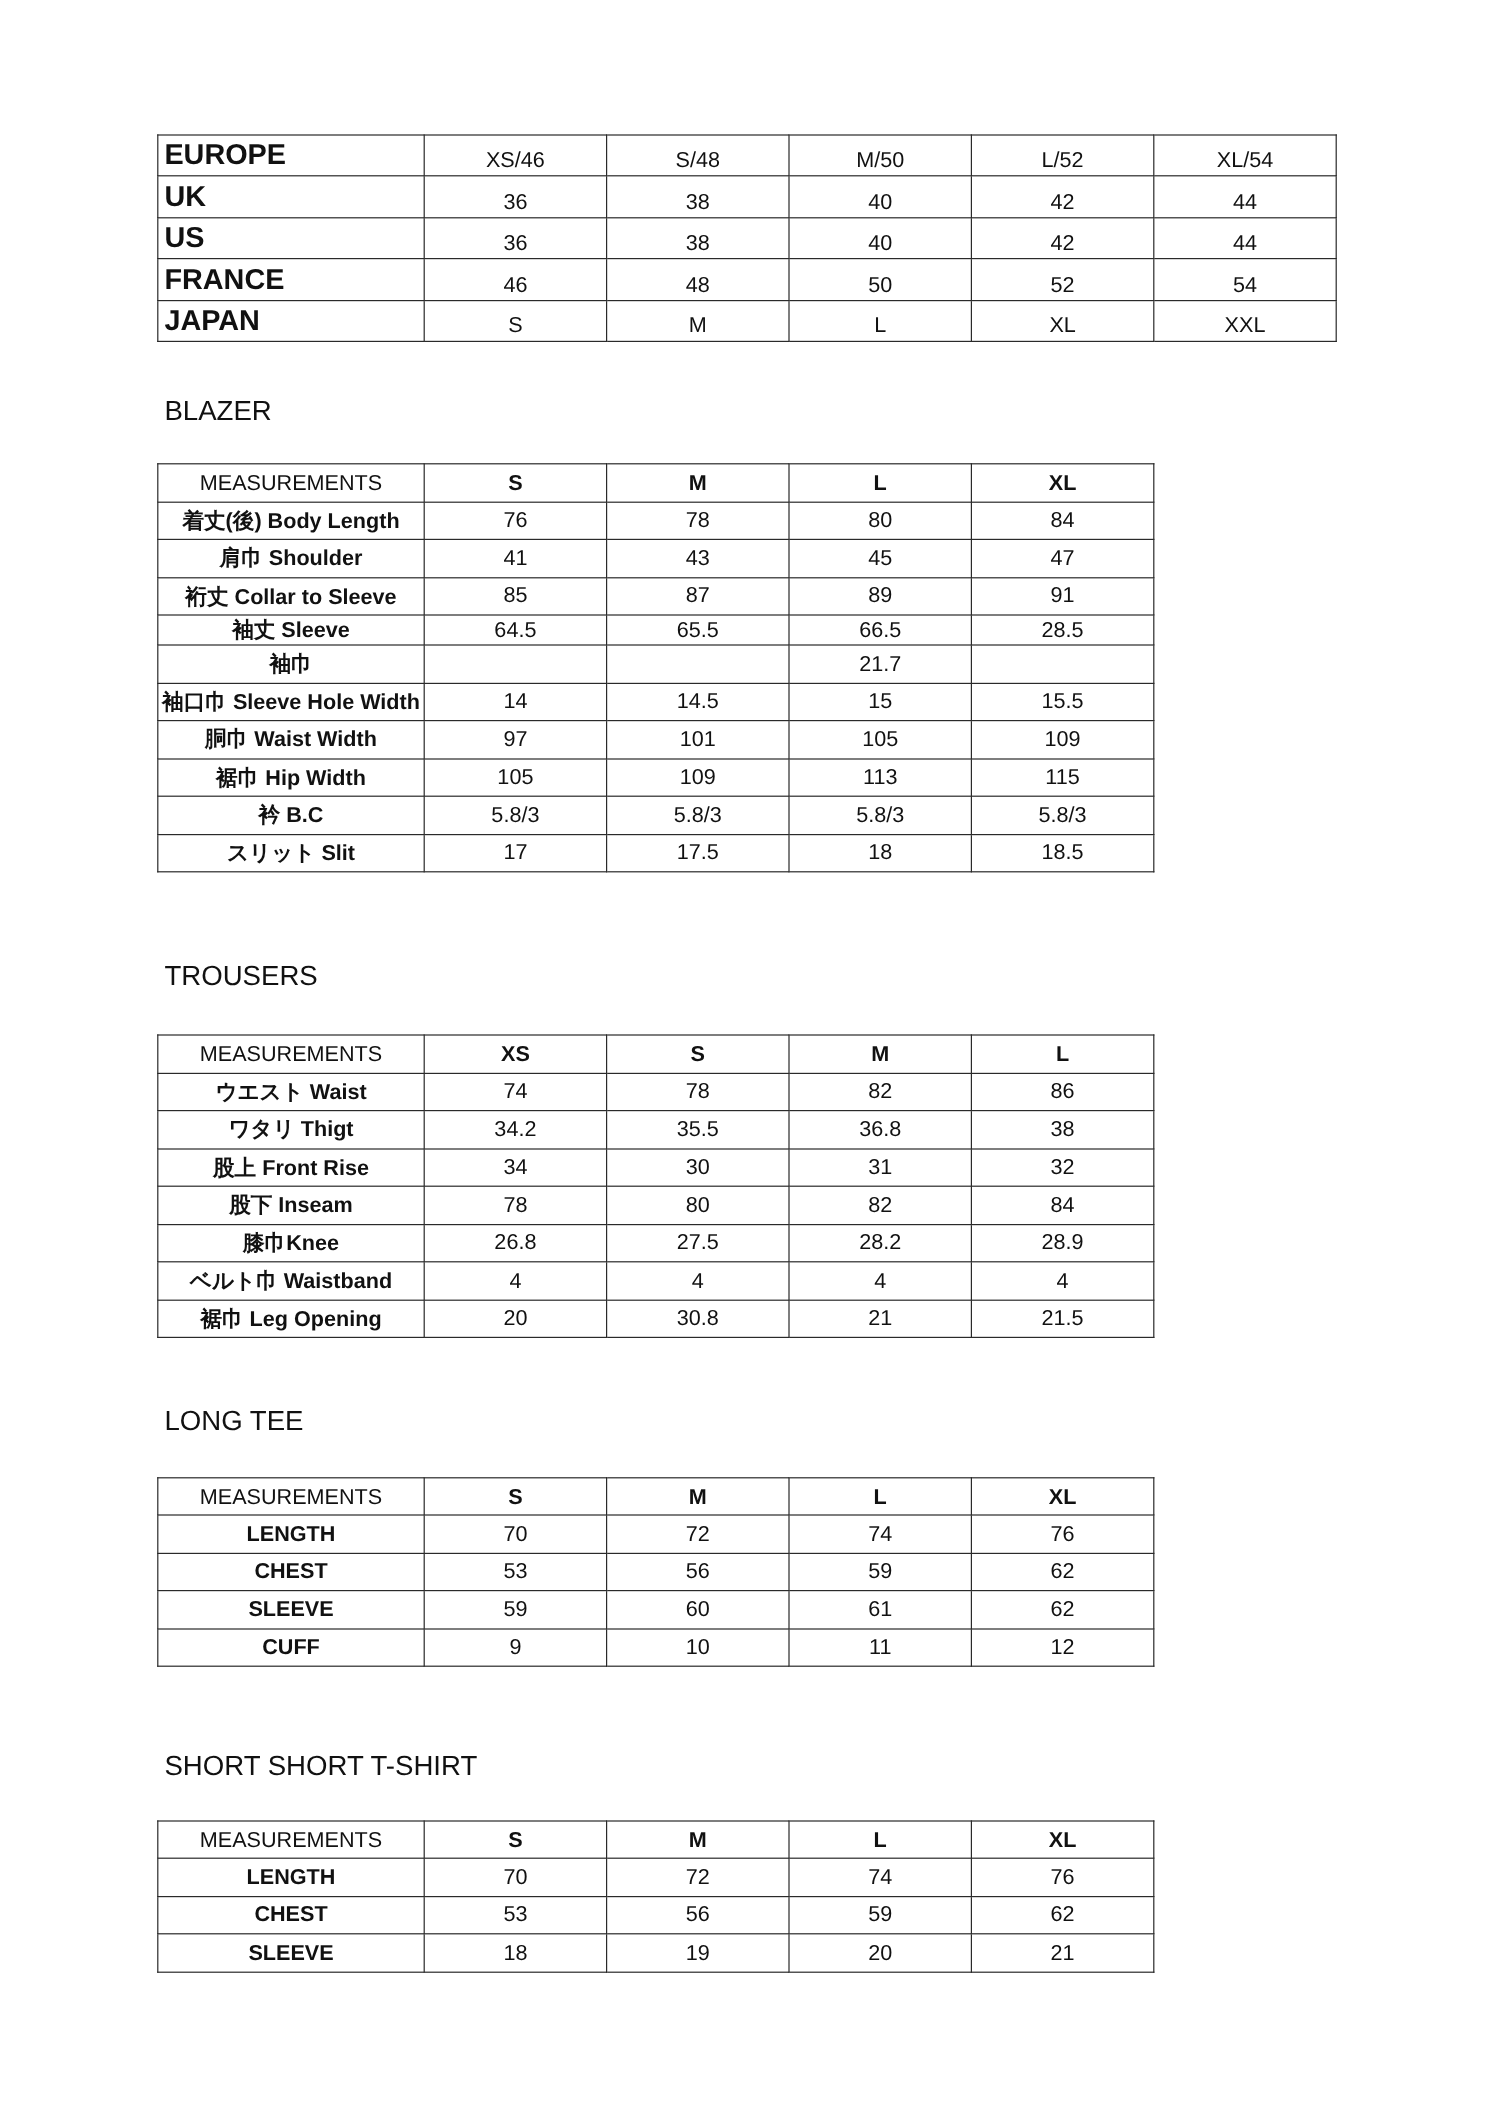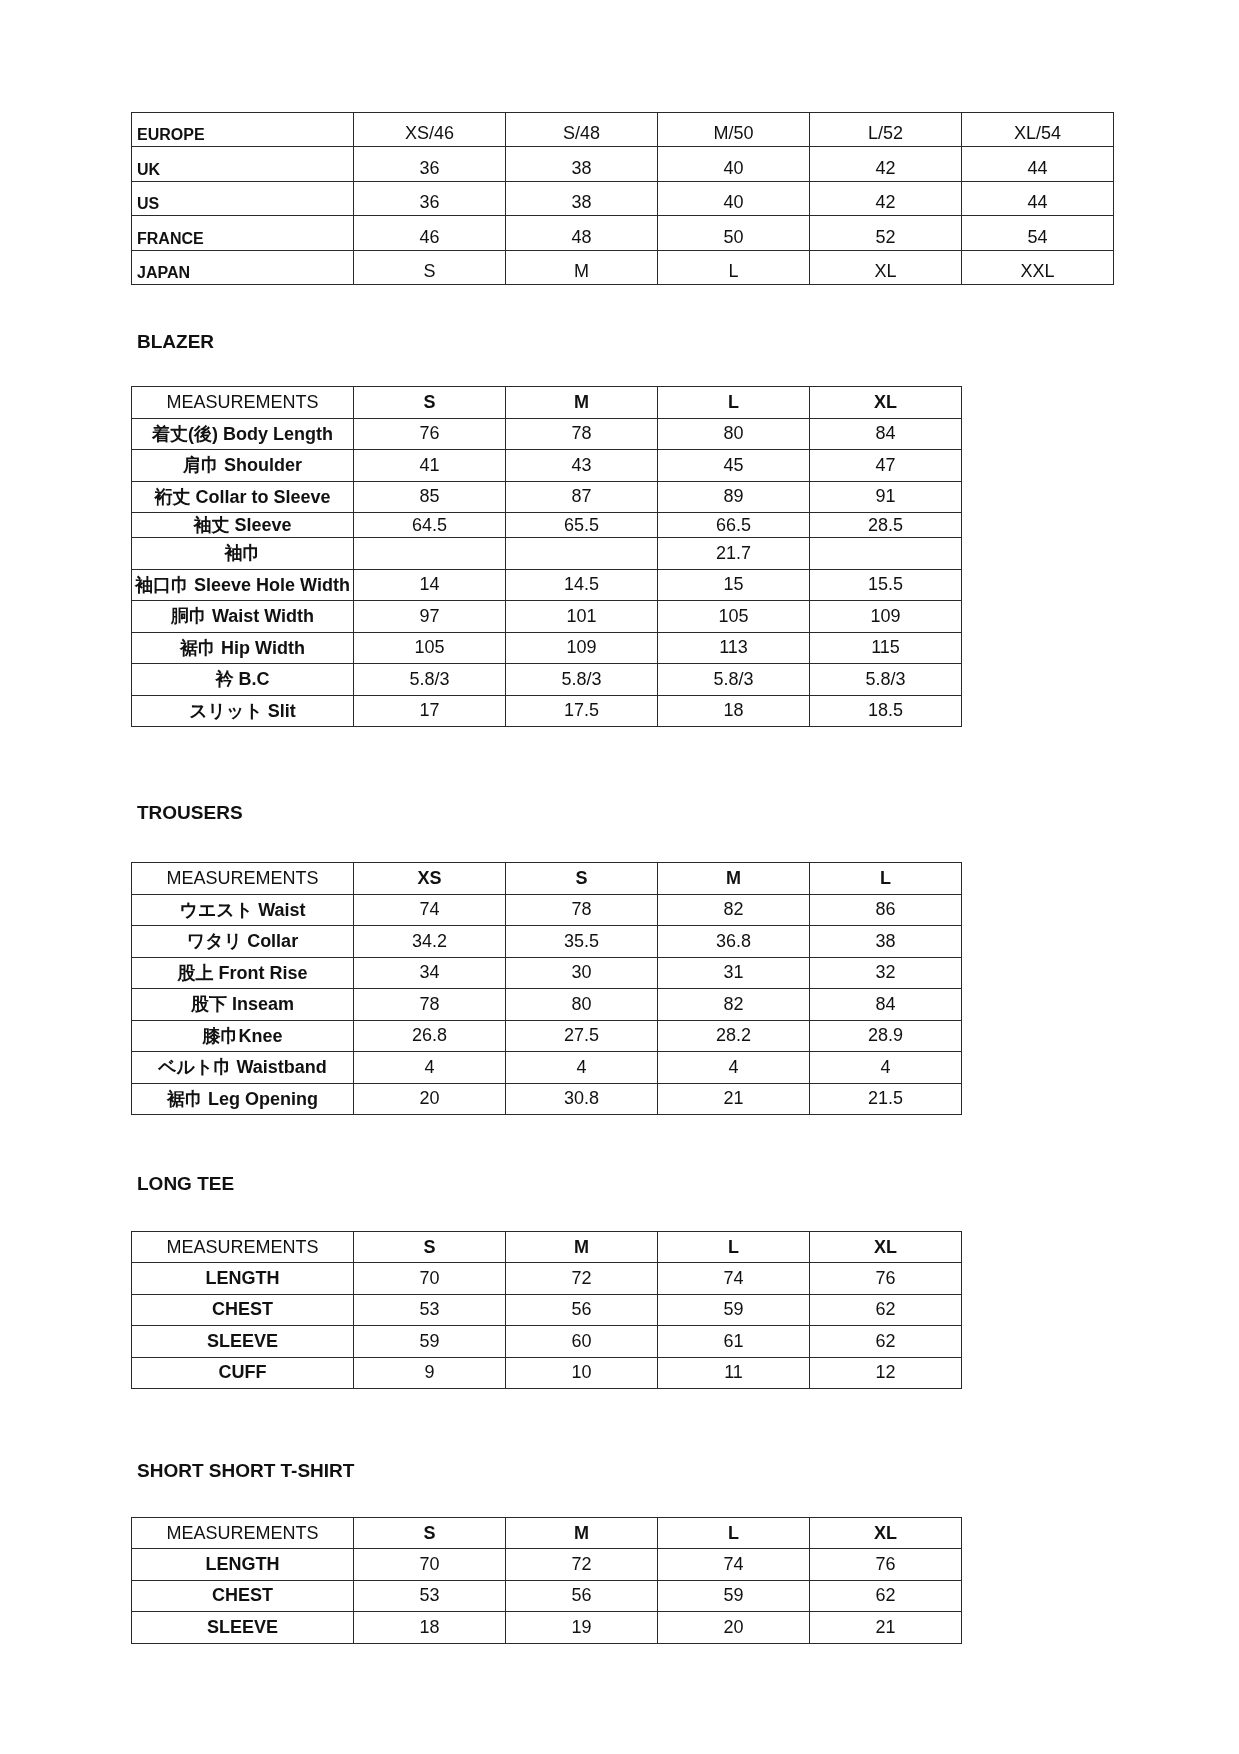--- a/index.html
+++ b/index.html
@@ -1,26 +1,26 @@
 <!DOCTYPE html>
 <html><head>
 <meta charset="utf-8">
 <style>
   html, body { margin: 0; padding: 0; background: #ffffff; }
   body { width: 1239px; height: 1754px; position: relative; overflow: hidden;
          font-family: "Liberation Sans", "DejaVu Sans", sans-serif; color: #111; }
-  .section-title { position: absolute; left: 137px; font-size: 19px; font-weight: bold;
+  .section-title { position: absolute; left: 137px; font-size: 23px; font-weight: normal;
                    line-height: 26px; margin: 0; color: #111; }
   table.chart { position: absolute; left: 131px; border-collapse: collapse; table-layout: fixed; }
   table.chart td { border: 1.6px solid #2a2a2a; padding: 0; text-align: center;
                    font-size: 18px; white-space: nowrap; overflow: hidden; color: #111; }
   table.chart td.label { font-weight: bold; }
   table.chart td.head-size { font-weight: bold; }
   table.chart td.head-meas { font-weight: normal; }
-  table.regions td.region { text-align: left; padding-left: 5px; font-weight: bold; font-size: 16px; }
+  table.regions td.region { text-align: left; padding-left: 5px; font-weight: bold; font-size: 24px; }
   table.regions td { font-size: 18px; vertical-align: bottom; padding-bottom: 2px; }
   col.c0 { width: 222px; }
   col.cn { width: 152px; }
 </style>
 </head>
 <body>
 
 <table class="chart regions" style="top:112px;">
   <colgroup>
       <col class="c0">
@@ -182,21 +182,21 @@
         <td class="head-size">L</td>
       </tr>
       <tr style="height: 31.5px;">
         <td class="label">ウエスト Waist</td>
         <td>74</td>
         <td>78</td>
         <td>82</td>
         <td>86</td>
       </tr>
       <tr style="height: 31.5px;">
-        <td class="label">ワタリ Collar</td>
+        <td class="label">ワタリ Thigt</td>
         <td>34.2</td>
         <td>35.5</td>
         <td>36.8</td>
         <td>38</td>
       </tr>
       <tr style="height: 31.5px;">
         <td class="label">股上 Front Rise</td>
         <td>34</td>
         <td>30</td>
         <td>31</td>

